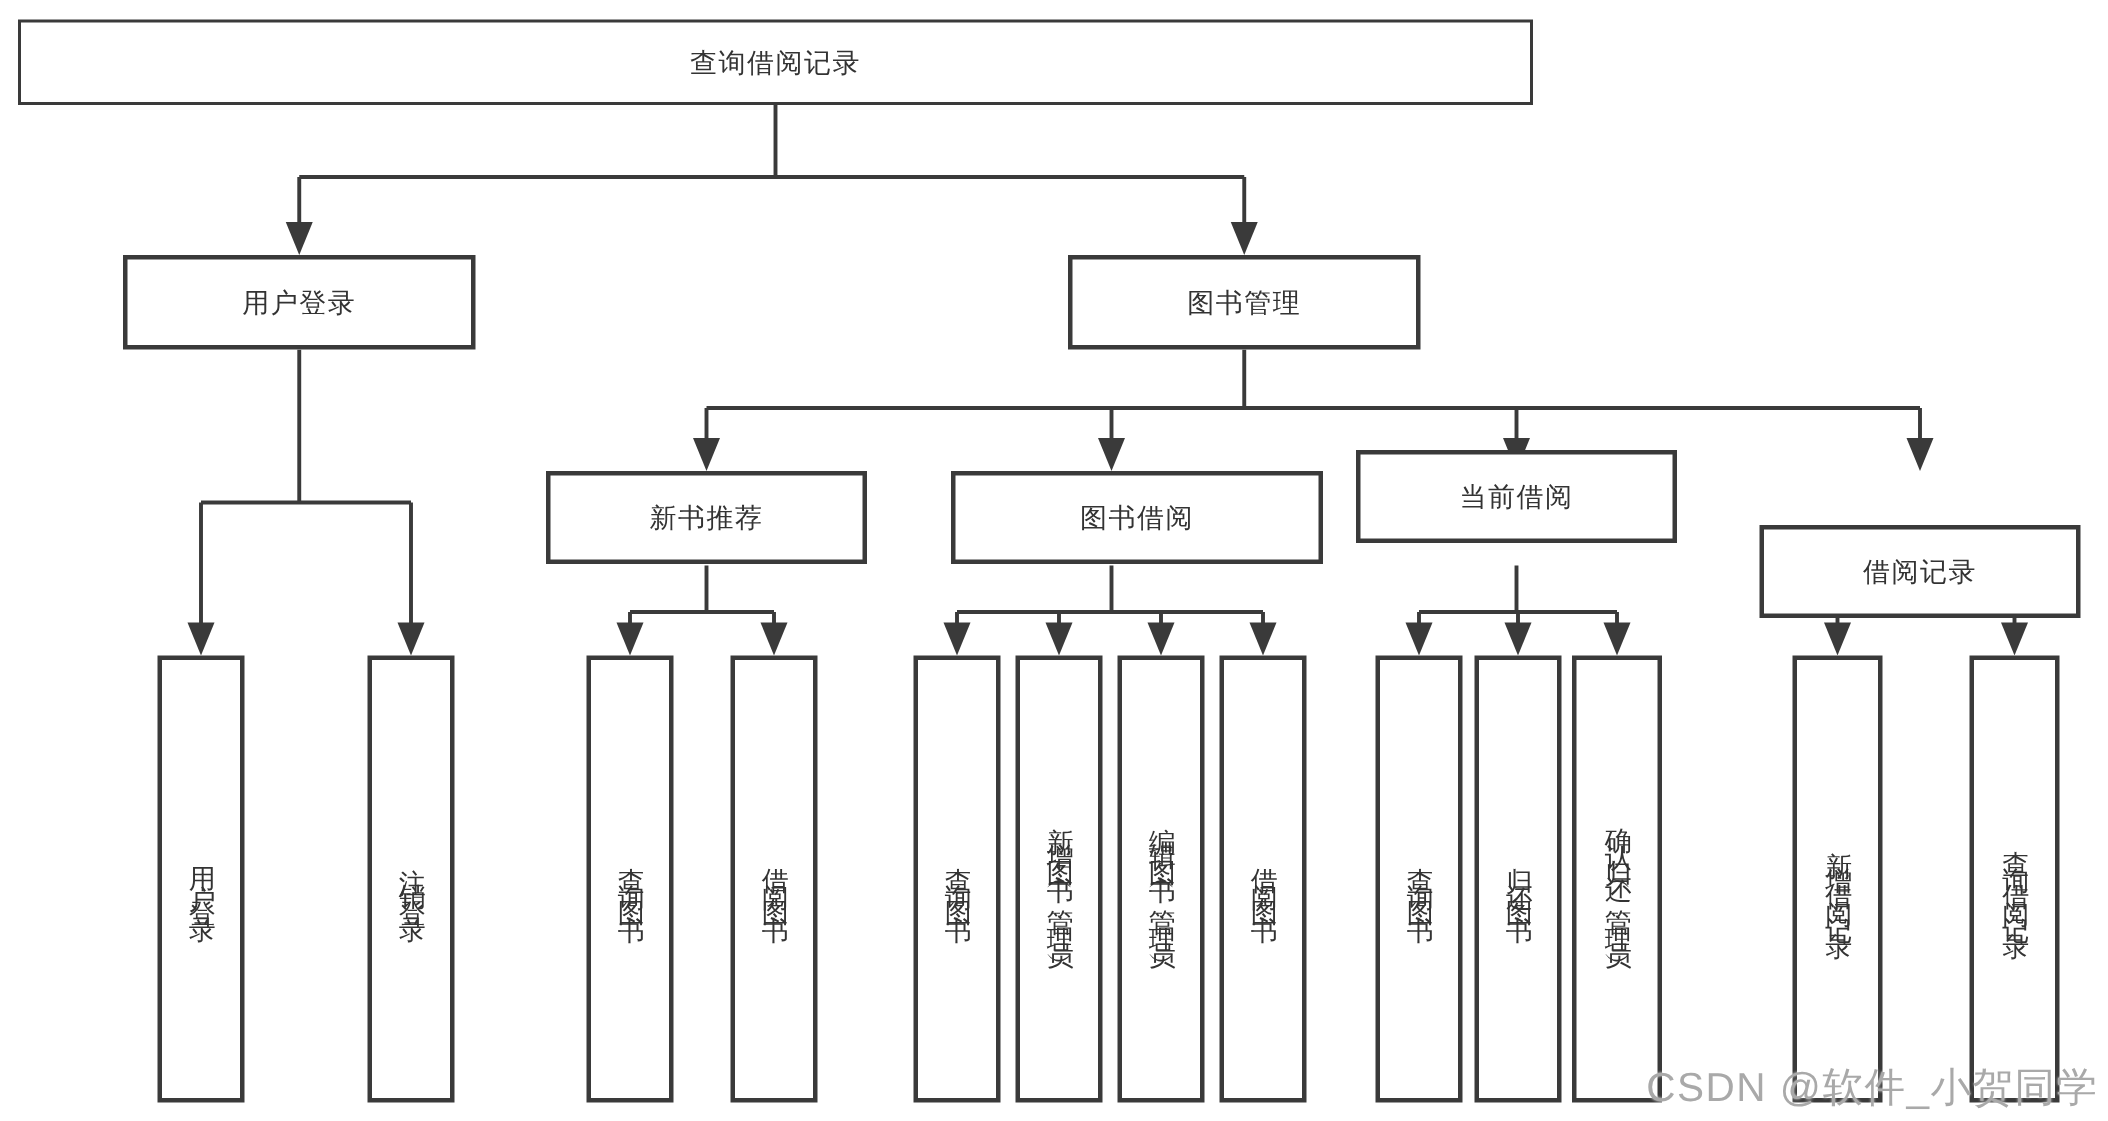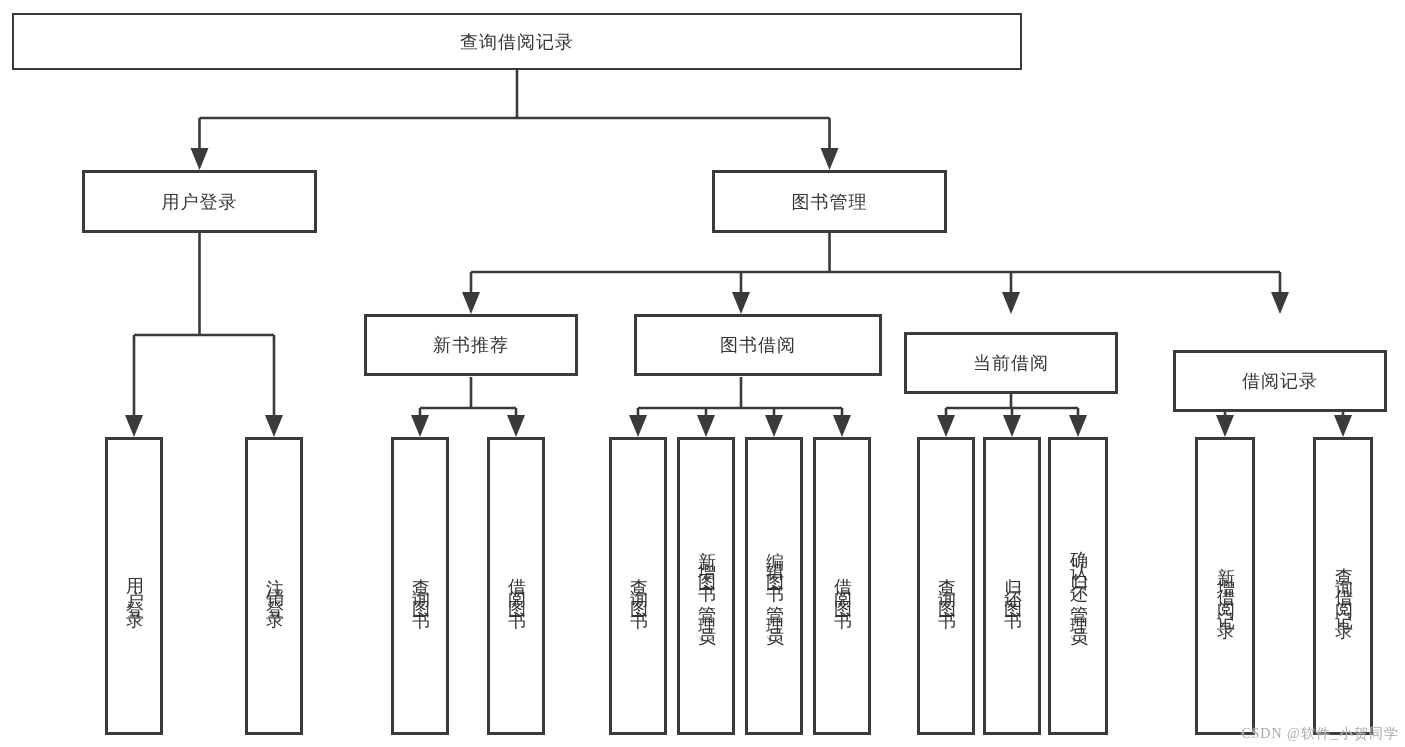--- a/index.html
+++ b/index.html
@@ -51,25 +51,24 @@
     writing-mode:vertical-rl;
     text-orientation:mixed;
     letter-spacing:11px;
     line-height:1.1;
     white-space:nowrap;
   }
   .watermark{
     position:absolute;
     right:6px;
     bottom:4px;
-    font-size:14px;
+    font-size:27px;
     color:var(--watermark);
     letter-spacing:1px;
     text-shadow:0 0 2px rgba(255,255,255,0.9);
-    font-family:Liberation Serif, serif;
   }
 </style>
 </head>
 <body>
 
 <div class="stage">
 
   <svg class="wires" viewBox="0 0 1405 747" xmlns="http://www.w3.org/2000/svg">
 
     <g>
@@ -120,21 +119,21 @@
     </g>
   </svg>
 
   <div class="node root" style="left:12px;top:13px;width:1010px;height:57px;">查询借阅记录</div>
 
   <div class="node" style="left:82px;top:170px;width:235px;height:63px;">用户登录</div>
   <div class="node" style="left:712px;top:170px;width:235px;height:63px;text-align:right;">图书管理</div>
 
   <div class="node" style="left:364px;top:314px;width:214px;height:62px;">新书推荐</div>
   <div class="node" style="left:634px;top:314px;width:248px;height:62px;">图书借阅</div>
-  <div class="node" style="left:904px;top:332px;width:214px;height:62px;">当前借阅</div>
+  <div class="node" style="left:904px;top:300px;width:214px;height:62px;">当前借阅</div>
   <div class="node" style="left:1173px;top:314px;width:214px;height:62px;margin-top:36px;">借阅记录</div>
 
   <div class="node vnode" style="left:105px;top:437px;width:58px;height:298px;">
     <span>用户登录</span>
   </div>
   <div class="node vnode" style="left:245px;top:437px;width:58px;height:298px;">
     <span>注销登录</span>
   </div>
 
   <div class="node vnode" style="left:391px;top:437px;width:58px;height:298px;">

